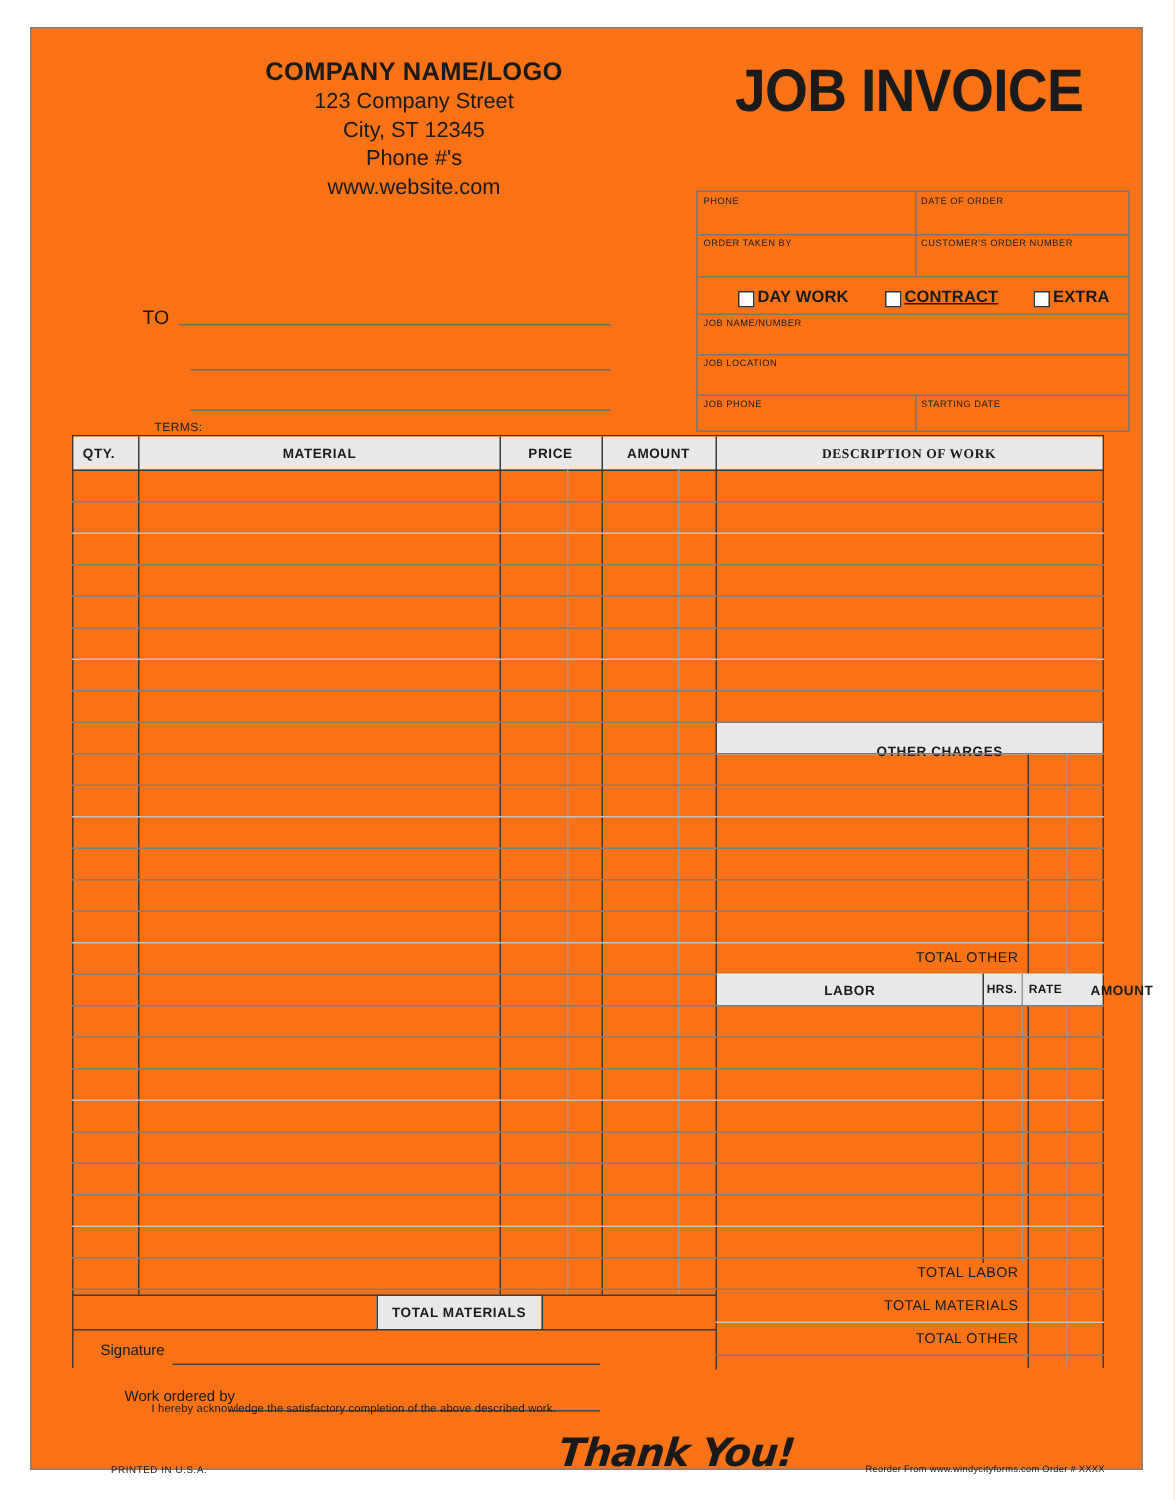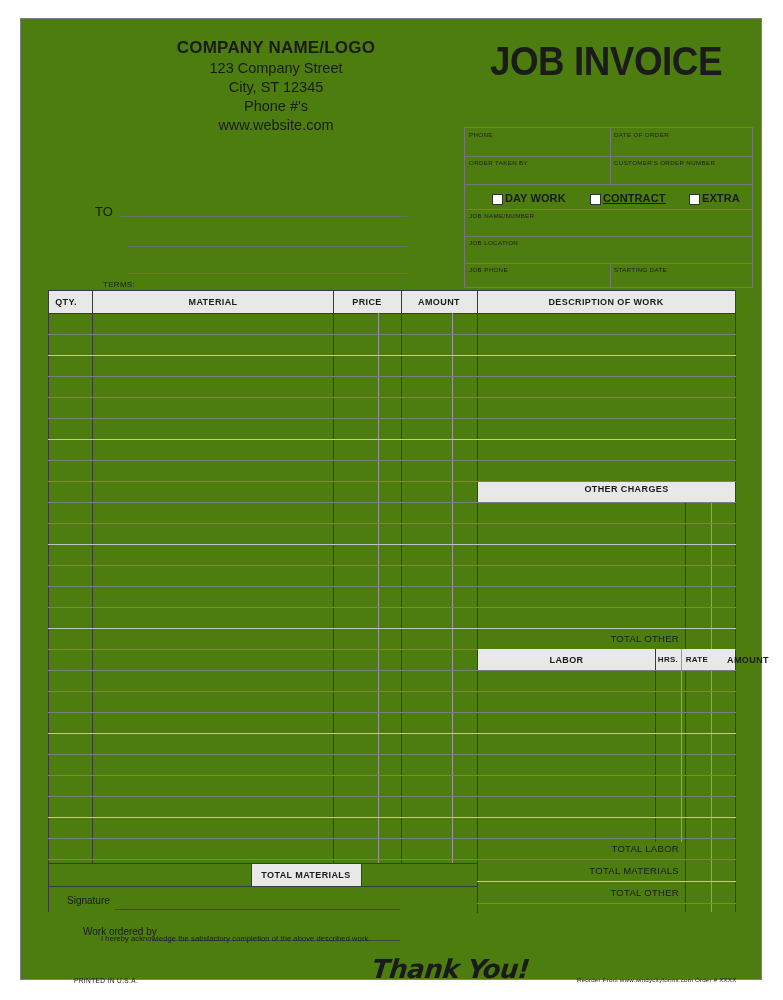--- a/index.html
+++ b/index.html
@@ -2,21 +2,21 @@
 <html><head>
 <meta charset="utf-8">
 <style>
   html,body{margin:0;padding:0;background:#ffffff;}
   body{width:783px;height:1000px;position:relative;
        font-family:"Liberation Sans","DejaVu Sans",sans-serif;color:#1a1a1a;
        -webkit-font-smoothing:antialiased;}
 
   
   #page{position:absolute;left:20px;top:18px;width:742px;height:962px;
-        border:1px solid #808080;background:#4d7c0f;box-sizing:border-box;}
+        border:1px solid #808080;background:#f97316;box-sizing:border-box;}
 
   
   .abs{position:absolute;box-sizing:border-box;}
   .ctr{display:flex;align-items:center;justify-content:center;}
   .lft{display:flex;align-items:center;justify-content:flex-start;}
   .rgt{display:flex;align-items:center;justify-content:flex-end;}
   .shade{background:#e8e8e8;}
 
   
   #letterhead{left:105px;top:18px;width:300px;text-align:center;}
@@ -141,21 +141,21 @@
 
     <div class="gh-dark" style="left:0;top:0;width:688px;"></div>
     <div class="gv" style="left:0;top:0;height:622px;"></div>
     <div class="gv" style="left:687px;top:0;height:622px;"></div>
 
     <div class="abs shade" style="left:1px;top:1px;width:686px;height:22px;"></div>
     <div class="abs ctr hdr" style="left:1px;top:1px;width:34px;height:22px;">QTY.</div>
     <div class="abs ctr hdr" style="left:45px;top:1px;width:240px;height:22px;">MATERIAL</div>
     <div class="abs ctr hdr" style="left:285px;top:1px;width:68px;height:22px;">PRICE</div>
     <div class="abs ctr hdr" style="left:353px;top:1px;width:76px;height:22px;">AMOUNT</div>
-    <div class="abs ctr hdr" style="left:429px;top:1px;width:258px;height:22px;">DESCRIPTION OF WORK</div>
+    <div class="abs ctr hdr" style="left:429px;top:1px;width:258px;height:22px;font-family:Liberation Serif, serif;">DESCRIPTION OF WORK</div>
     <div class="gh-dark" style="left:0;top:23px;width:688px;"></div>
 
     <div class="gv" style="left:44px;top:1px;height:572px;"></div>
     <div class="gv" style="left:285px;top:1px;height:572px;"></div>
     <div class="gv-thin" style="left:330px;top:23px;height:550px;"></div>
     <div class="gv" style="left:353px;top:1px;height:572px;"></div>
     <div class="gv-thin" style="left:404px;top:23px;height:550px;"></div>
     <div class="gv" style="left:429px;top:1px;height:622px;"></div>
 
     <div class="gv" style="left:637px;top:192px;height:430px;"></div>
@@ -164,21 +164,21 @@
     <div class="gh" style="left:0;top:44px;width:688px;"></div>
     <div class="gh-pale" style="left:0;top:65px;width:688px;"></div>
     <div class="gh" style="left:0;top:86px;width:688px;"></div>
     <div class="gh" style="left:0;top:107px;width:688px;"></div>
     <div class="gh" style="left:0;top:128px;width:688px;"></div>
     <div class="gh-pale" style="left:0;top:149px;width:688px;"></div>
     <div class="gh" style="left:0;top:170px;width:688px;"></div>
     <div class="gh" style="left:0;top:191px;width:688px;"></div>
 
     <div class="abs shade" style="left:430px;top:192px;width:257px;height:21px;"></div>
-    <div class="abs ctr hdr" style="left:430px;top:180px;width:257px;height:37px;padding-left:40px;">OTHER CHARGES</div>
+    <div class="abs ctr hdr" style="left:430px;top:192px;width:257px;height:37px;padding-left:40px;">OTHER CHARGES</div>
 
     <div class="gh" style="left:0;top:212px;width:688px;"></div>
     <div class="gh" style="left:0;top:233px;width:688px;"></div>
     <div class="gh-pale" style="left:0;top:254px;width:688px;"></div>
     <div class="gh" style="left:0;top:275px;width:688px;"></div>
     <div class="gh" style="left:0;top:296px;width:688px;"></div>
     <div class="gh" style="left:0;top:317px;width:688px;"></div>
     <div class="gh-pale" style="left:0;top:338px;width:688px;"></div>
 
     <div class="abs rgt tot-lbl" style="left:430px;top:338px;width:207px;height:21px;">TOTAL OTHER</div>

